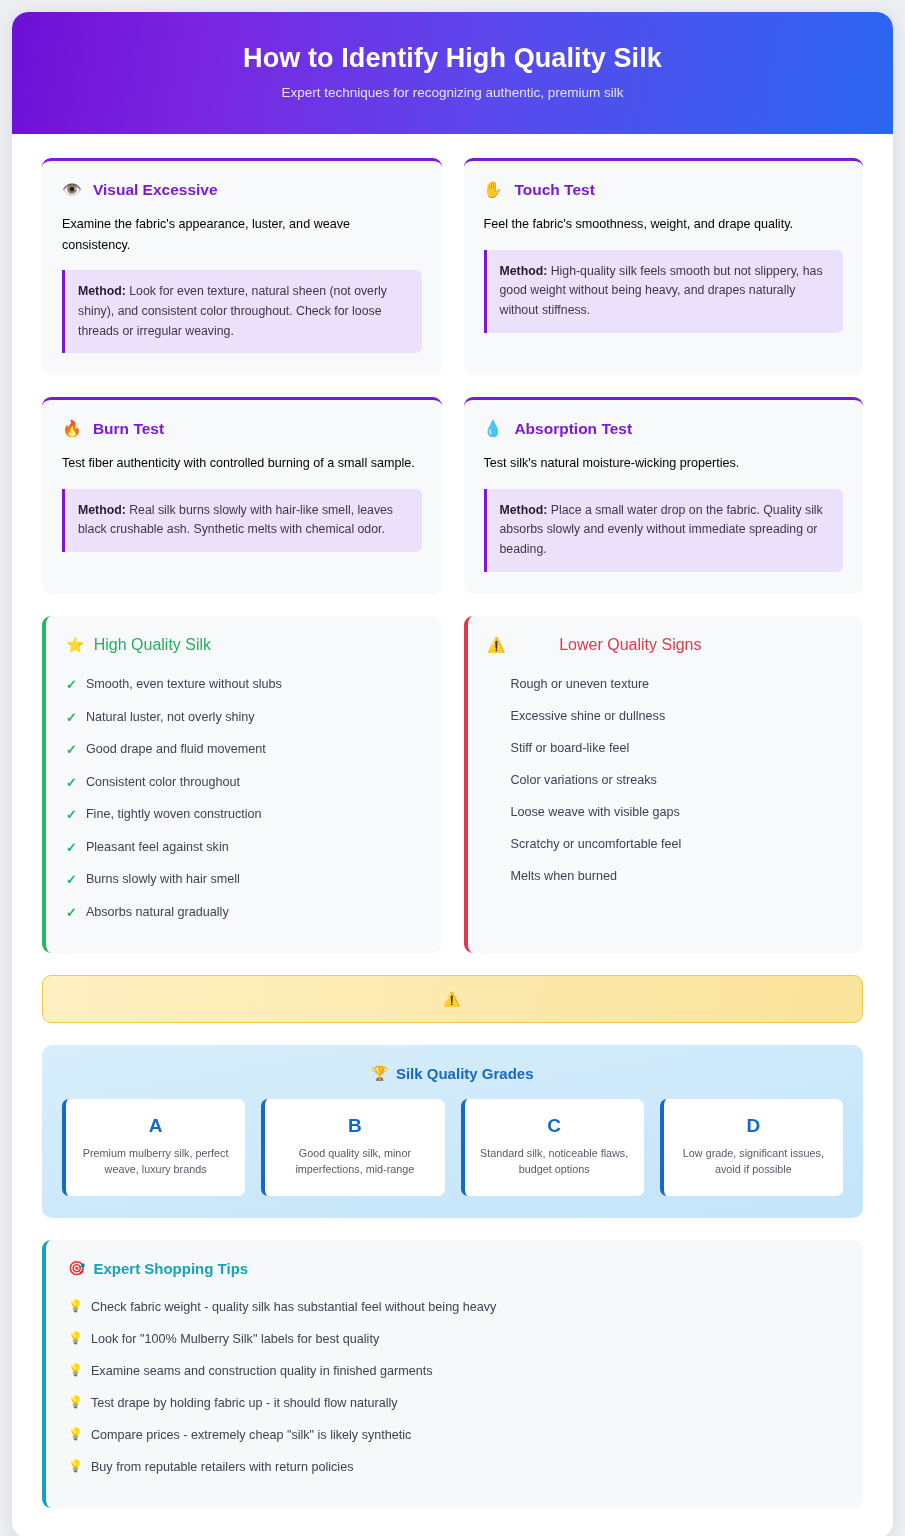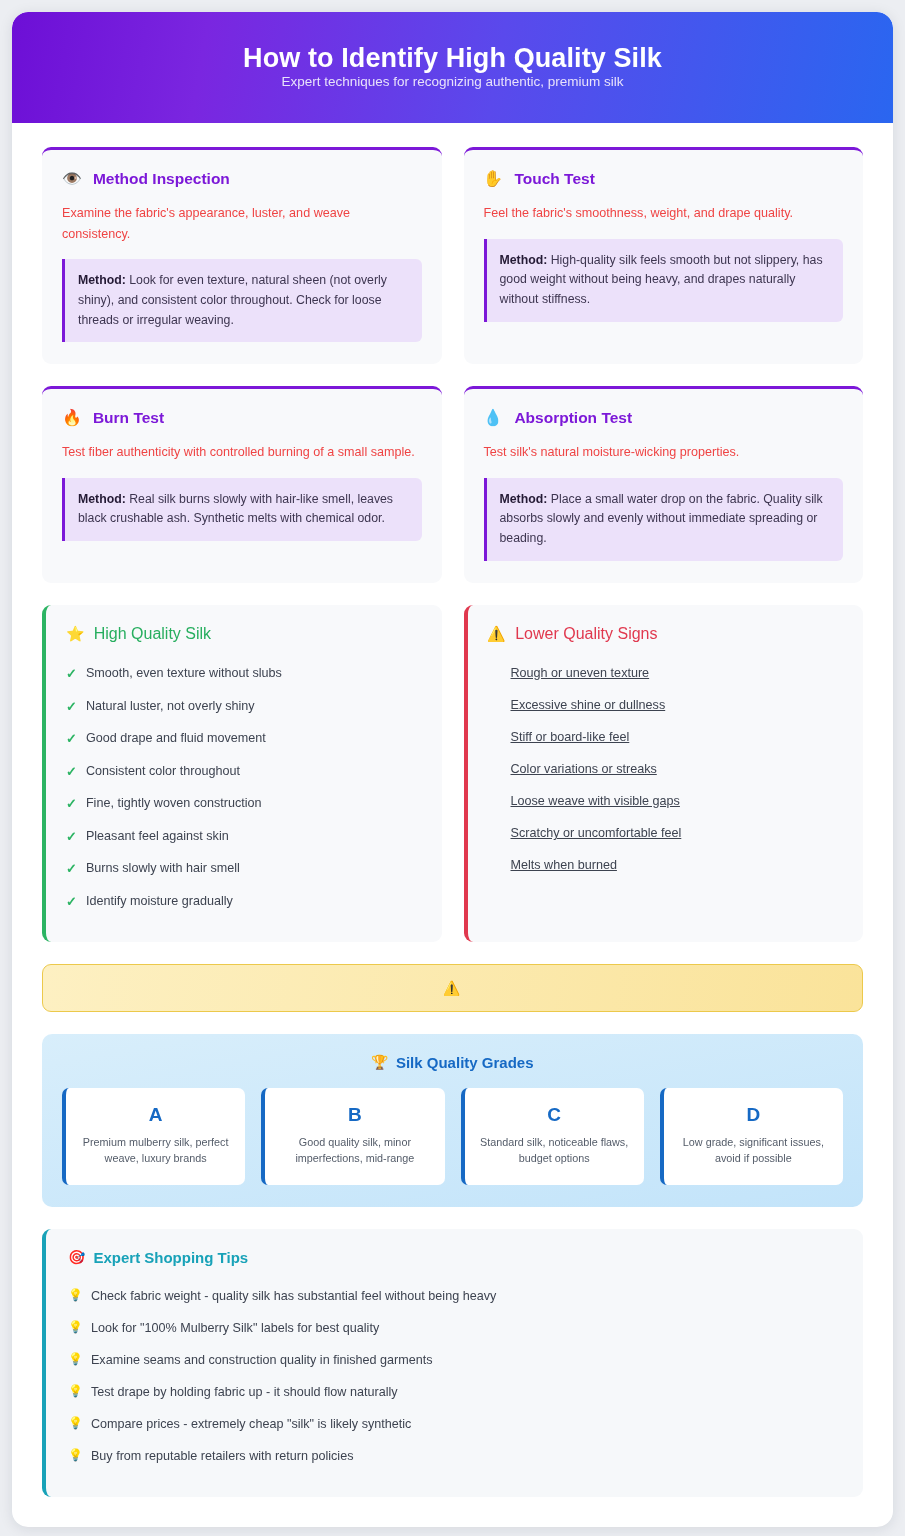--- a/index.html
+++ b/index.html
@@ -37,20 +37,21 @@
   .hero-title {
     color: #ffffff;
     font-size: 27px;
     font-weight: bold;
     letter-spacing: .1px;
     line-height: 1.2;
   }
   .hero-sub {
     color: #e8e2fb;
     font-size: 13.5px;
+    margin-top: 11px;
     font-weight: normal;
   }
 
   
   .body { padding: 24px 30px 30px; }
 
   .grid2 {
     display: grid;
     grid-template-columns: 1fr 1fr;
     gap: 22px;
@@ -72,21 +73,21 @@
     gap: 11px;
     margin-bottom: 15px;
   }
   .mcard-emoji { font-size: 16px; line-height: 1; }
   .mcard-title {
     color: #7c18d8;
     font-size: 15.5px;
     font-weight: bold;
   }
   .mcard-desc {
-    color: #ef4444;
+    color: #000000;
     font-size: 12.6px;
     line-height: 1.62;
     margin-bottom: 15px;
   }
   .method-box {
     background: #ece1fa;
     border-left: 3.5px solid #7c18d8;
     border-radius: 0 6px 6px 0;
     padding: 12px 13px 12px;
     color: #3d3550;
@@ -105,33 +106,33 @@
   .ccard.bad  { border-left: 4px solid #e0384e; }
   .ccard-head {
     display: flex;
     align-items: center;
     gap: 9px;
     margin-bottom: 15px;
   }
   .ccard-emoji { font-size: 15px; line-height: 1; }
   .ccard-title { font-size: 16px; font-weight: normal; }
   .ccard.good .ccard-title { color: #27ae5f; }
-  .ccard.bad  .ccard-title { color: #e0384e; }
+  .ccard.bad  .ccard-title { color: #e0384e; margin-left: 44px; }
 
   .clist { list-style: none; }
   .clist li {
     font-size: 12.6px;
     color: #3d4350;
     padding: 7.5px 0;
     display: flex;
     gap: 9px;
     align-items: flex-start;
     line-height: 1.35;
   }
-  .clist.bad li { padding-left: 23px; text-decoration: underline; }
+  .clist.bad li { padding-left: 23px; }
   .tick { color: #2cb463; font-size: 13px; font-weight: bold; flex: 0 0 auto; }
 
   
   .safety {
     background: linear-gradient(100deg, #fdf0c2 0%, #fae39a 100%);
     border: 1px solid #ecc94b;
     border-radius: 9px;
     padding: 16px 20px;
     display: flex;
     align-items: center;
@@ -229,21 +230,21 @@
       <div class="hero-title">How to Identify High Quality Silk</div>
       <div class="hero-sub">Expert techniques for recognizing authentic, premium silk</div>
     </div>
 
     <div class="body">
 
       <div class="grid2">
         <div class="mcard">
           <div class="mcard-head">
             <span class="mcard-emoji">👁️</span>
-            <span class="mcard-title">Method Inspection</span>
+            <span class="mcard-title">Visual Excessive</span>
           </div>
           <div class="mcard-desc">Examine the fabric's appearance, luster, and weave consistency.</div>
           <div class="method-box"><b>Method:</b><span> Look for even texture, natural sheen (not overly shiny), and consistent color throughout. Check for loose threads or irregular weaving.</span></div>
         </div>
 
         <div class="mcard">
           <div class="mcard-head">
             <span class="mcard-emoji">✋</span>
             <span class="mcard-title">Touch Test</span>
           </div>
@@ -302,21 +303,21 @@
             <li>
                 <span class="tick">✓</span>
                 <span>Pleasant feel against skin</span>
               </li>
             <li>
                 <span class="tick">✓</span>
                 <span>Burns slowly with hair smell</span>
               </li>
             <li>
                 <span class="tick">✓</span>
-                <span>Identify moisture gradually</span>
+                <span>Absorbs natural gradually</span>
               </li>
           </ul>
         </div>
 
         <div class="ccard bad">
           <div class="ccard-head">
             <span class="ccard-emoji">⚠️</span>
             <span class="ccard-title">Lower Quality Signs</span>
           </div>
           <ul class="clist bad">

